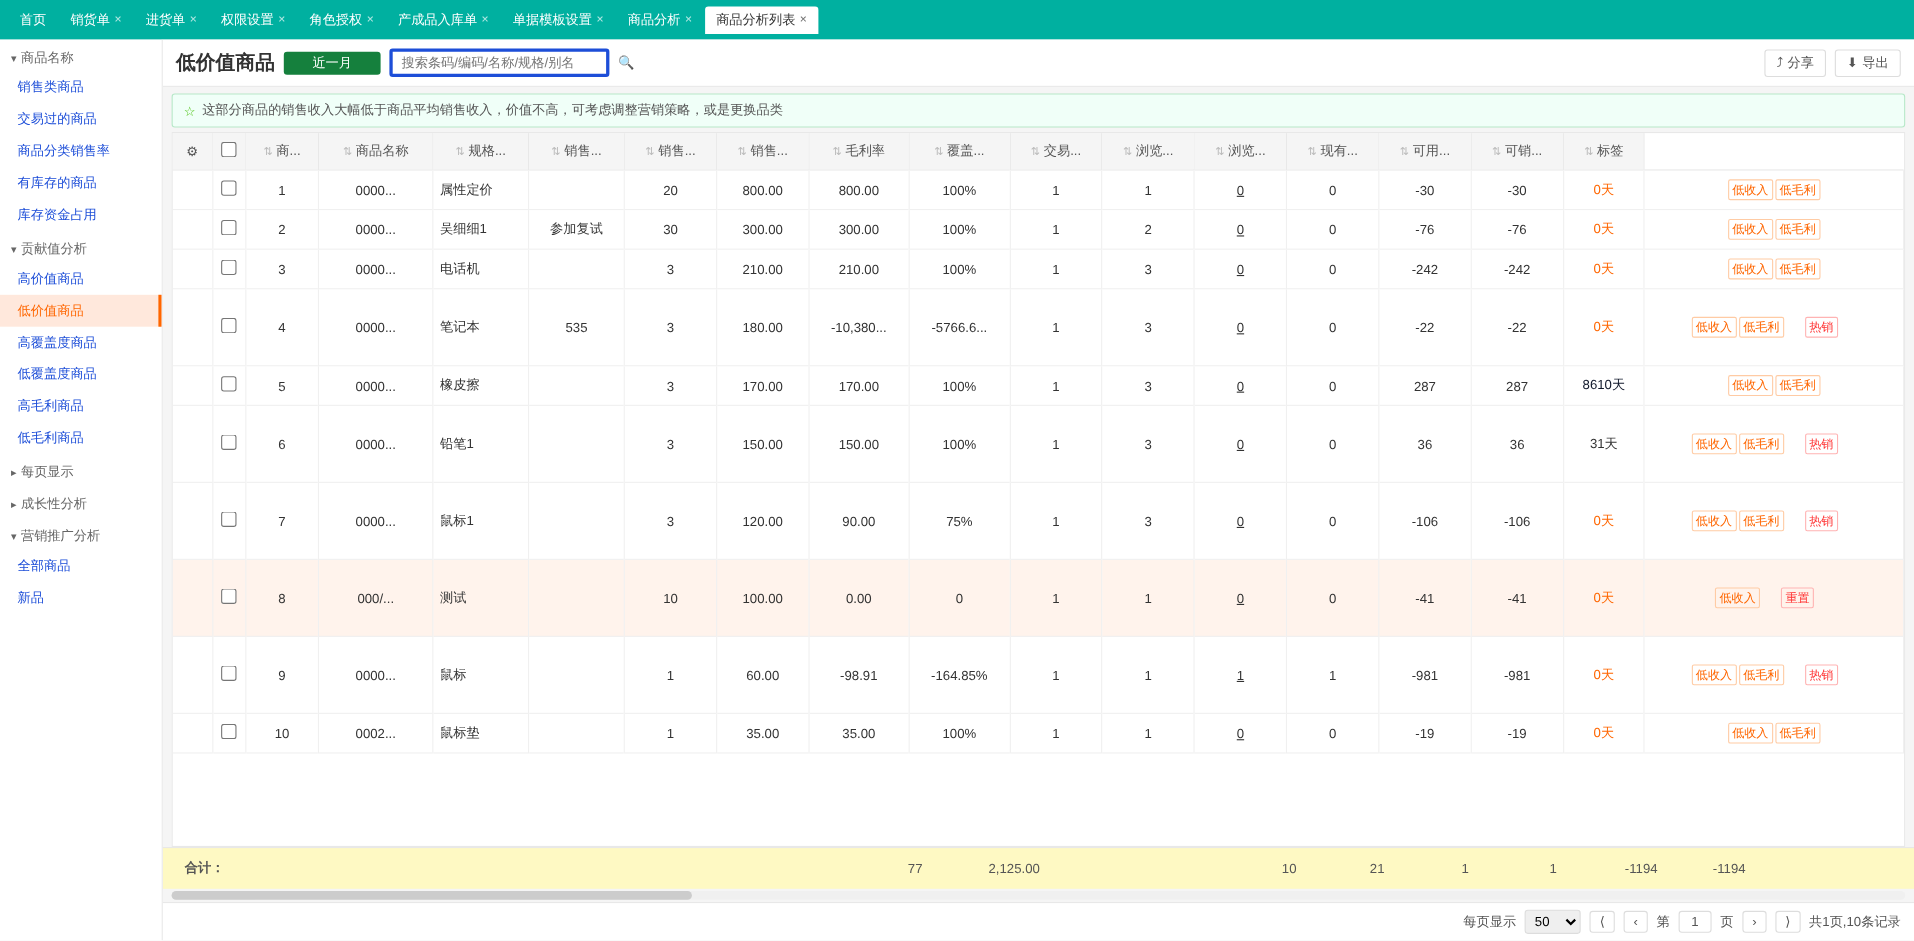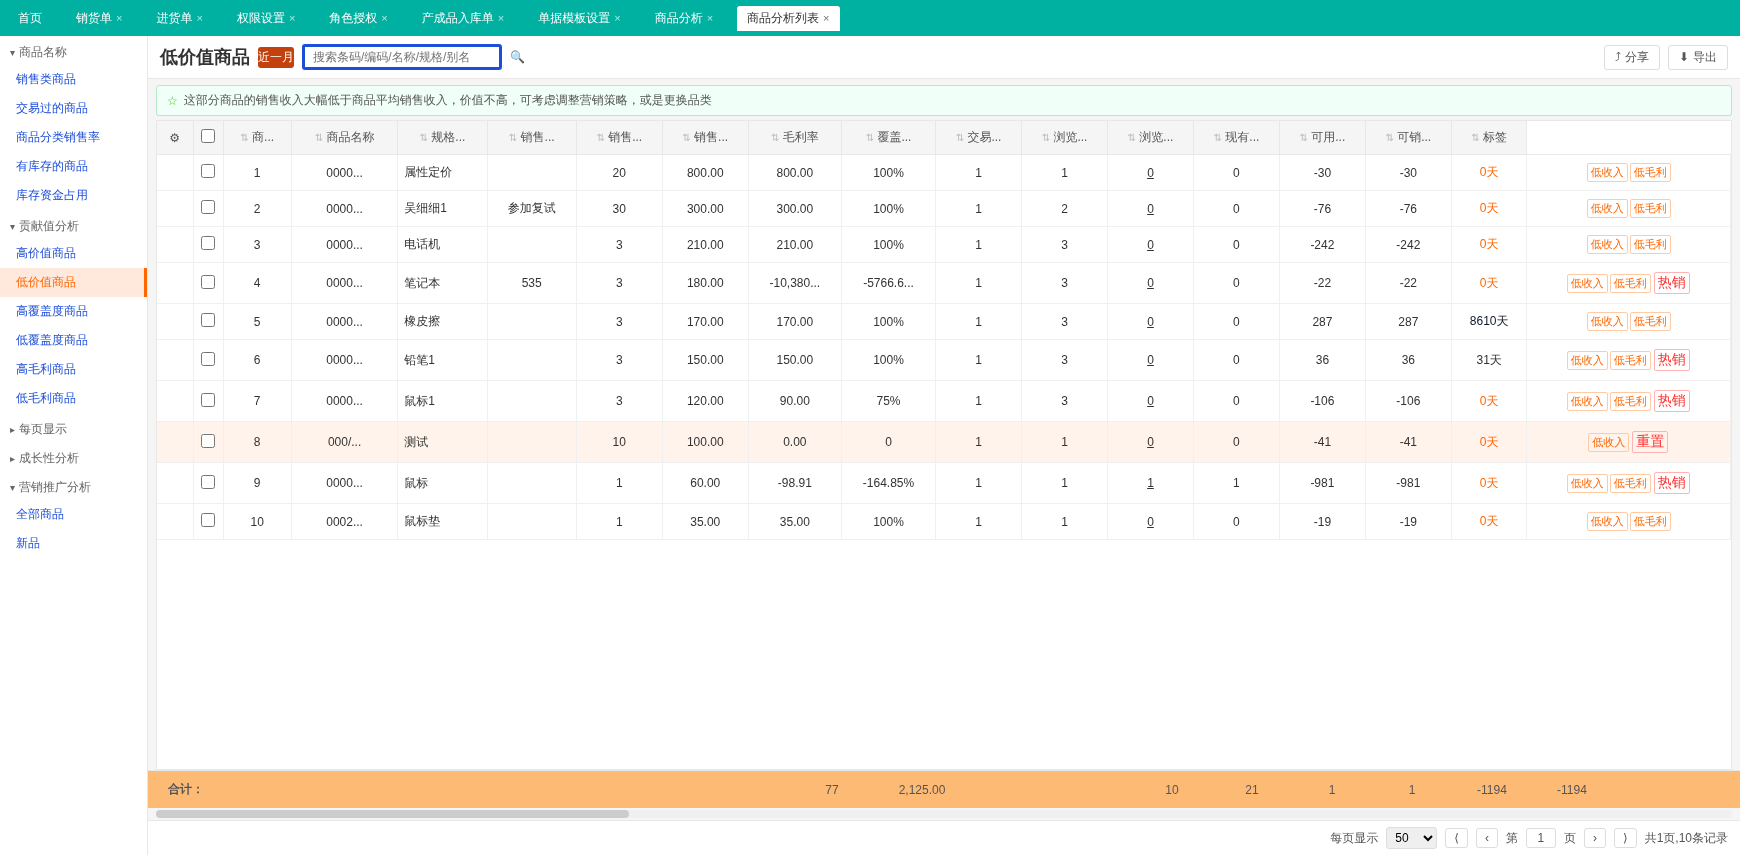--- a/index.html
+++ b/index.html
@@ -5,21 +5,21 @@
     * { box-sizing: border-box; margin: 0; padding: 0; font-family: 'Microsoft YaHei', Arial, sans-serif; font-size: 12px; }
     body { background: #f5f5f5; overflow: hidden; width: 1740px; height: 855px; }
 
     
     .top-nav {
       display: flex;
       align-items: center;
       background: #00b0a0;
       height: 36px;
       padding: 0 8px;
-      gap: 14px;
+      gap: 2px;
     }
     .nav-item {
       color: #fff;
       padding: 4px 10px;
       cursor: pointer;
       border-radius: 3px 3px 0 0;
       white-space: nowrap;
       font-size: 13px;
       display: flex;
       align-items: center;
@@ -77,25 +77,25 @@
       align-items: center;
       gap: 8px;
       border-bottom: 1px solid #e8e8e8;
     }
     .page-title {
       font-size: 18px;
       font-weight: bold;
       color: #333;
     }
     .filter-btn {
-      background: #c2410c;
+      background: #15803d;
       color: #fff;
       border: none;
       border-radius: 3px;
-      padding: 2px 0;
+      padding: 2px 26px;
       cursor: pointer;
       font-size: 12px;
     }
     .search-input {
       border: 3px solid #1d4ed8;
       border-radius: 3px;
       padding: 3px 8px;
       width: 200px;
       outline: none;
       color: #999;
@@ -166,28 +166,28 @@
     tbody tr.highlight { background: #fff3ec; }
     tbody td {
       padding: 7px 6px;
       text-align: center;
       color: #333;
       border-right: 1px solid #f0f0f0;
       white-space: nowrap;
     }
     tbody td.text-left { text-align: left; }
     .tag-orange { color: #ff6600; font-size: 11px; border: 1px solid #ffcba4; border-radius: 2px; padding: 1px 3px; margin: 1px; display: inline-block; }
-    .tag-red { color: #ff3333; font-size: 14px; border: 1px solid #ffb3b3; border-radius: 2px; padding: 1px 3px; margin: 2px; display: inline-block; }
+    .tag-red { color: #ff3333; font-size: 11px; border: 1px solid #ffb3b3; border-radius: 2px; padding: 1px 3px; margin: 18px; display: inline-block; }
     .underline { text-decoration: underline; cursor: pointer; }
     .col-check { width: 30px; }
     .col-setting { width: 36px; }
 
     
     .footer-totals {
-      background: #fdba74;
+      background: #fef9c3;
       border-top: 1px solid #e8e8e8;
       display: flex;
       align-items: center;
       padding: 6px 8px;
       font-size: 12px;
       color: #555;
       gap: 0;
     }
     .footer-label { padding: 4px 12px; font-weight: bold; color: #555; }
     .footer-cell { text-align: center; padding: 4px 0; }

